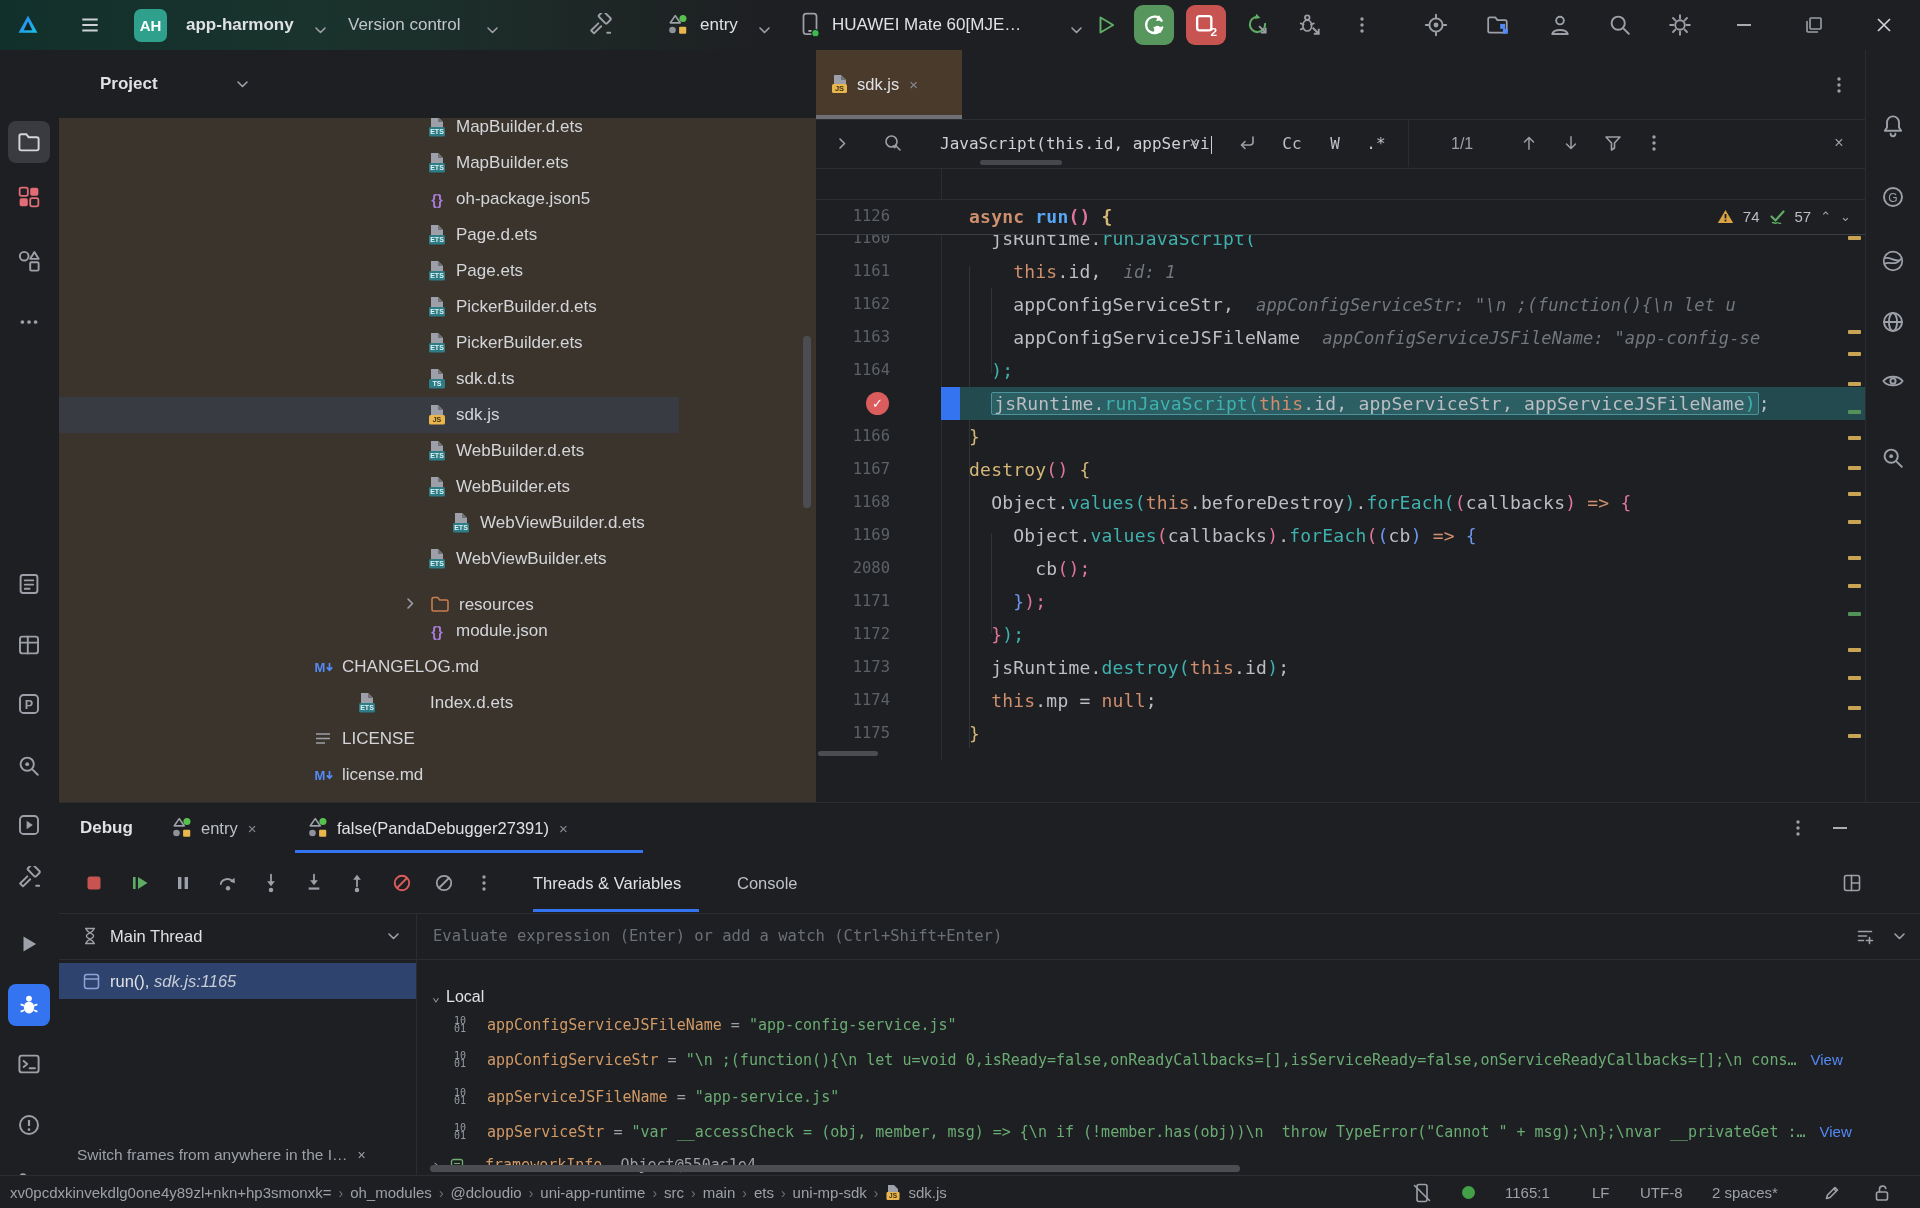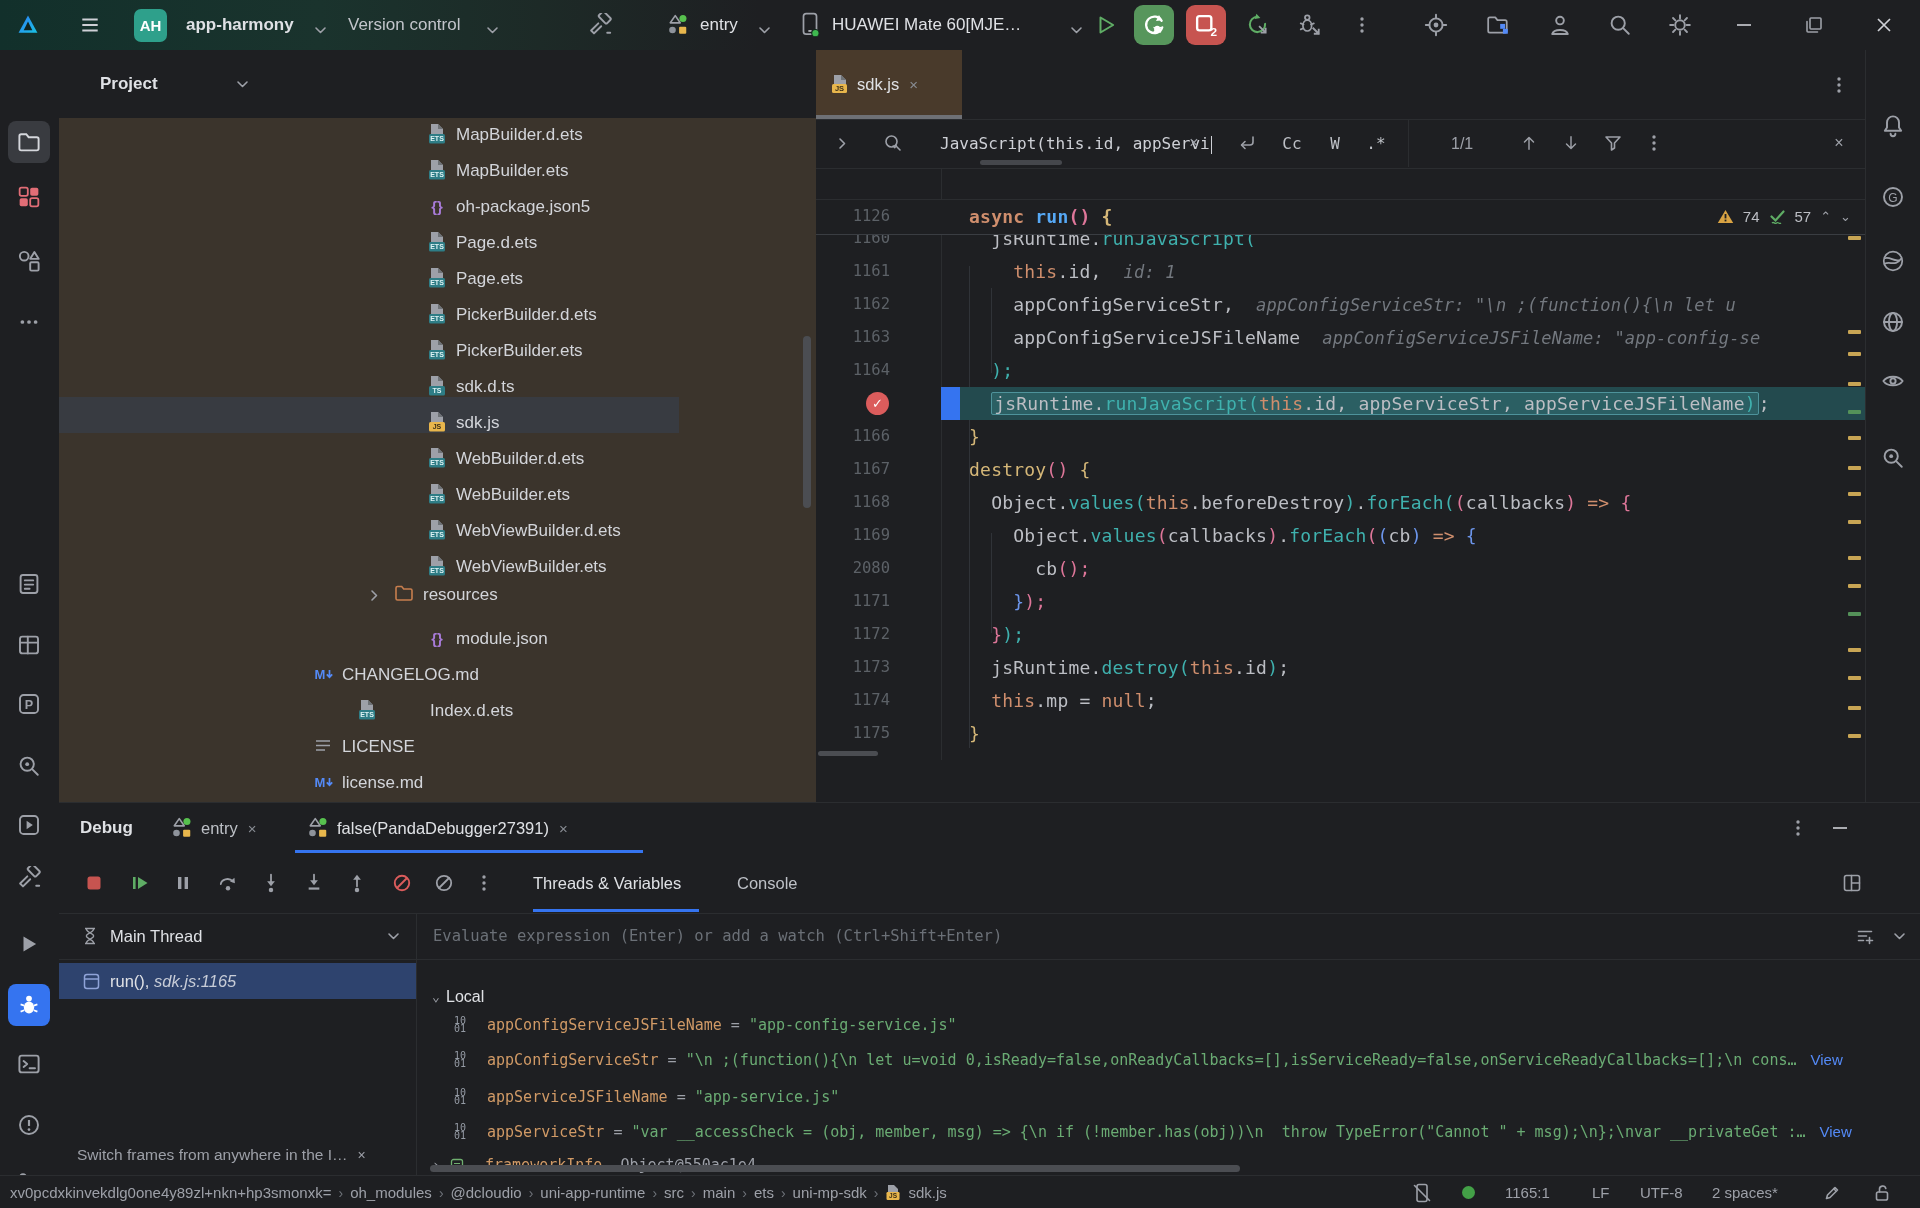--- a/index.html
+++ b/index.html
@@ -20,21 +20,21 @@
   #leftstrip{position:absolute;left:0;top:50px;width:59px;height:1125px;background:#1E1F22;border-right:1px solid #2B2D30}
   #rightstrip{position:absolute;left:1865px;top:50px;width:55px;height:752px;background:#1E1F22;border-left:1px solid #2B2D30}
   .strip-ic{position:absolute;left:17px;width:24px;height:24px;display:flex;align-items:center;justify-content:center}
   #rightstrip .strip-ic{left:15px}
   .strip-bg{position:absolute;left:8px;width:42px;height:42px;border-radius:8px}
   
   #projpanel{position:absolute;left:59px;top:50px;width:757px;height:752px;background:#1E1F22}
   #projhead{position:absolute;left:0;top:0;width:100%;height:68px}
   #projtitle{position:absolute;left:41px;top:0;height:68px;line-height:68px;font-weight:bold;font-size:17px;color:#DFE1E5}
   #tree{position:absolute;left:0;top:68px;width:757px;height:684px;background:#3B342C;overflow:hidden}
-  .trow{position:absolute;left:0;width:620px;height:36px;display:flex;align-items:flex-end}
+  .trow{position:absolute;left:0;width:620px;height:36px;display:flex;align-items:center}
   .trow.sel{background:#383B41}
   .trow .lbl{font-size:17px;color:#D3D5DA;white-space:nowrap;margin-left:9px}
   .trow .tic{width:20px;height:22px;flex:none}
   .trow .tchev{width:16px;height:16px;flex:none;margin-right:8px}
   #treescroll{position:absolute;left:744px;top:286px;width:8px;height:172px;background:#4B4D52;border-radius:4px}
   
   #editor{position:absolute;left:816px;top:50px;width:1049px;height:752px;background:#1E1F22}
   #tabbar{position:absolute;left:0;top:0;width:100%;height:69px;border-bottom:1px solid #2B2D30}
   #tab-sdk{position:absolute;left:0;top:0;width:146px;height:69px;background:#493A2B;display:flex;align-items:center;padding-left:14px;box-sizing:border-box}
   #tab-underline{position:absolute;left:0;top:65px;width:146px;height:4px;background:#6E7075}
@@ -563,21 +563,21 @@
           <span class="tic">
             <svg width="20" height="22" viewBox="0 0 20 22">
               <path d="M4 1h7l5 5v6H4z" fill="#9DA0A8"></path>
               <path d="M11 1l5 5h-5z" fill="#6E7276"></path>
               <rect x="2" y="11" width="16" height="9.5" rx="1.5" fill="#2E7D86"></rect>
               <text x="10" y="18.4" font-size="7" font-weight="bold" text-anchor="middle" fill="#DFF3F5" font-family="Liberation Sans">ETS</text>
             </svg>
           </span>
           <span class="lbl">WebBuilder.ets</span>
         </div>
-        <div class="trow" style="top: 387px;">
+        <div class="trow" style="top: 387px; margin-left: 24px;">
           <span style="width: 368px; flex: 0 0 auto;"></span>
           <span class="tic">
             <svg width="20" height="22" viewBox="0 0 20 22">
               <path d="M4 1h7l5 5v6H4z" fill="#9DA0A8"></path>
               <path d="M11 1l5 5h-5z" fill="#6E7276"></path>
               <rect x="2" y="11" width="16" height="9.5" rx="1.5" fill="#2E7D86"></rect>
               <text x="10" y="18.4" font-size="7" font-weight="bold" text-anchor="middle" fill="#DFF3F5" font-family="Liberation Sans">ETS</text>
             </svg>
           </span>
           <span class="lbl">WebViewBuilder.d.ets</span>
@@ -587,21 +587,21 @@
           <span class="tic">
             <svg width="20" height="22" viewBox="0 0 20 22">
               <path d="M4 1h7l5 5v6H4z" fill="#9DA0A8"></path>
               <path d="M11 1l5 5h-5z" fill="#6E7276"></path>
               <rect x="2" y="11" width="16" height="9.5" rx="1.5" fill="#2E7D86"></rect>
               <text x="10" y="18.4" font-size="7" font-weight="bold" text-anchor="middle" fill="#DFF3F5" font-family="Liberation Sans">ETS</text>
             </svg>
           </span>
           <span class="lbl">WebViewBuilder.ets</span>
         </div>
-        <div class="trow" style="top: 451px;">
+        <div class="trow" style="top: 469px; padding-left: 36px;">
           <span style="width: 311px; flex: 0 0 auto;"></span>
           <span class="tchev">
             <svg width="9" height="13" viewBox="0 0 9 13">
               <path d="M2 2l4.5 4.5L2 11" stroke="#9DA0A8" stroke-width="1.6" fill="none" stroke-linecap="round" stroke-linejoin="round"></path>
             </svg>
           </span>
           <span class="tic">
             <svg width="20" height="20" viewBox="0 0 20 20">
               <path d="M2 5a1.5 1.5 0 0 1 1.5-1.5h4.2l2 2.5h6.8A1.5 1.5 0 0 1 18 7.5v8a1.5 1.5 0 0 1-1.5 1.5h-13A1.5 1.5 0 0 1 2 15.5z" stroke="#C77E4E" stroke-width="1.6" fill="none"></path>
             </svg>

